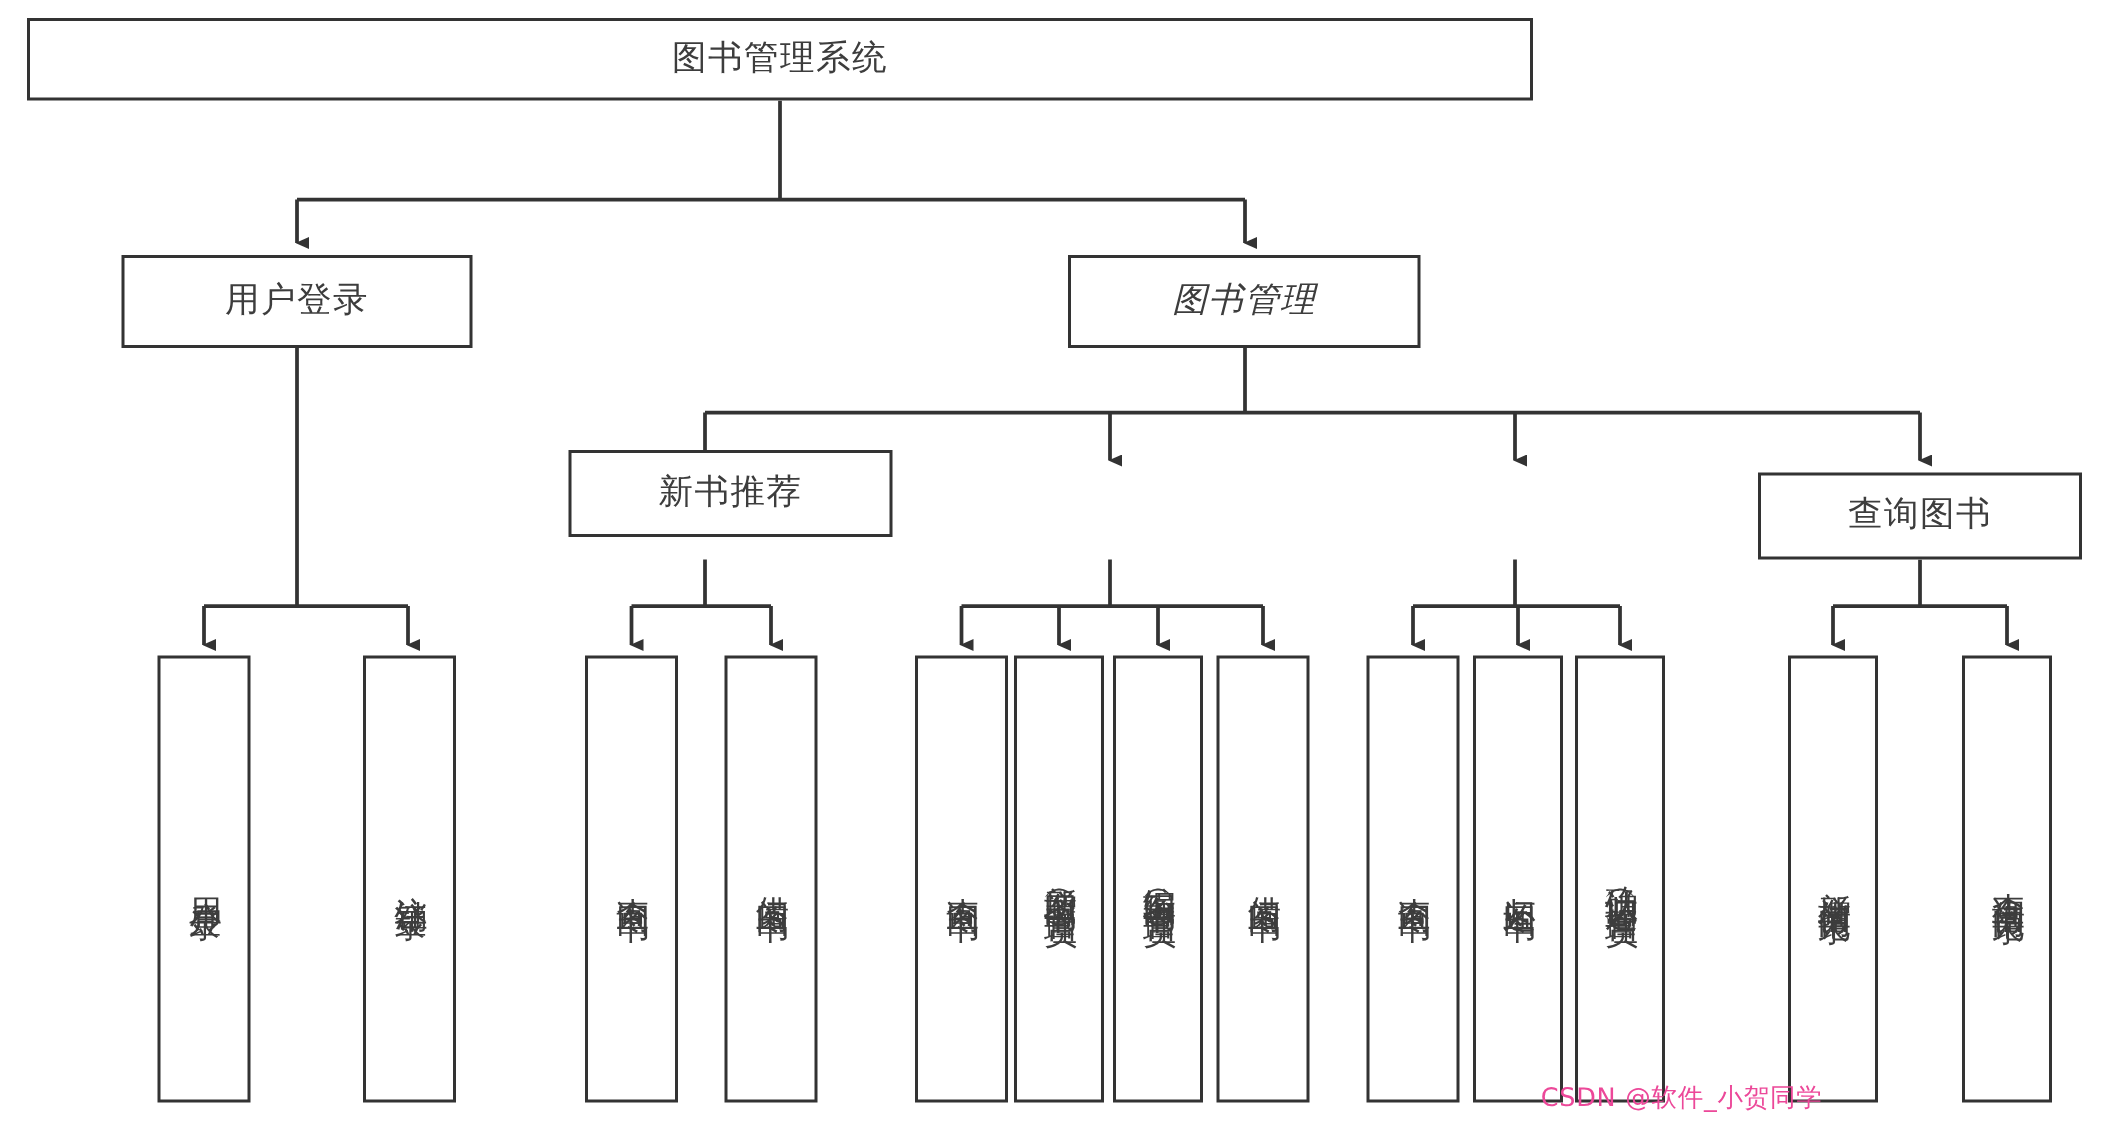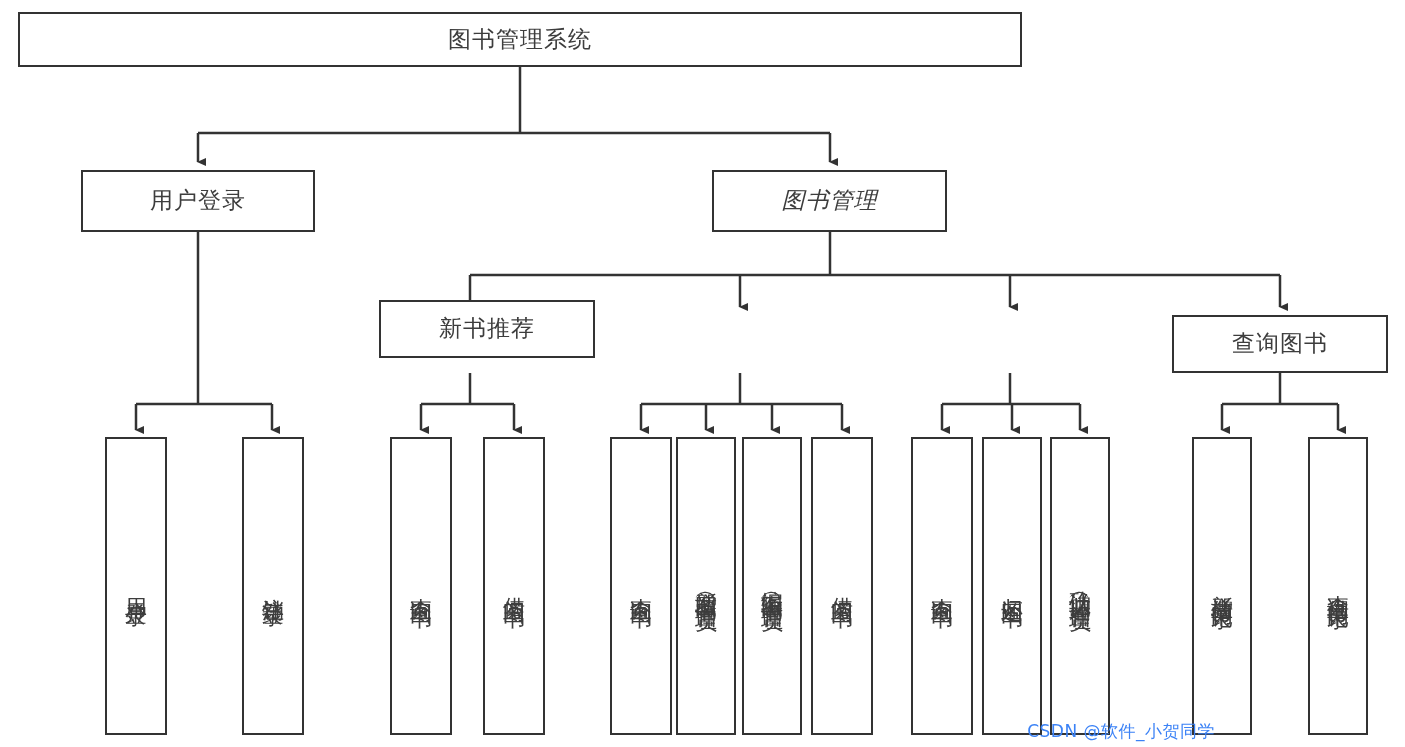--- a/index.html
+++ b/index.html
@@ -52,21 +52,21 @@
     text-orientation:upright;
     letter-spacing:3px;
     line-height:1;
     white-space:nowrap;
   }
   .watermark{
     position:absolute;
     right:8px;
     bottom:4px;
     font-size:17px;
-    color:#3b82f6;
+    color:#ec4899;
     letter-spacing:0.5px;
     white-space:nowrap;
     font-family:"DejaVu Sans","Liberation Sans",sans-serif;
   }
 </style>
 </head>
 <body>
 
 <div id="diagram-root">
 

